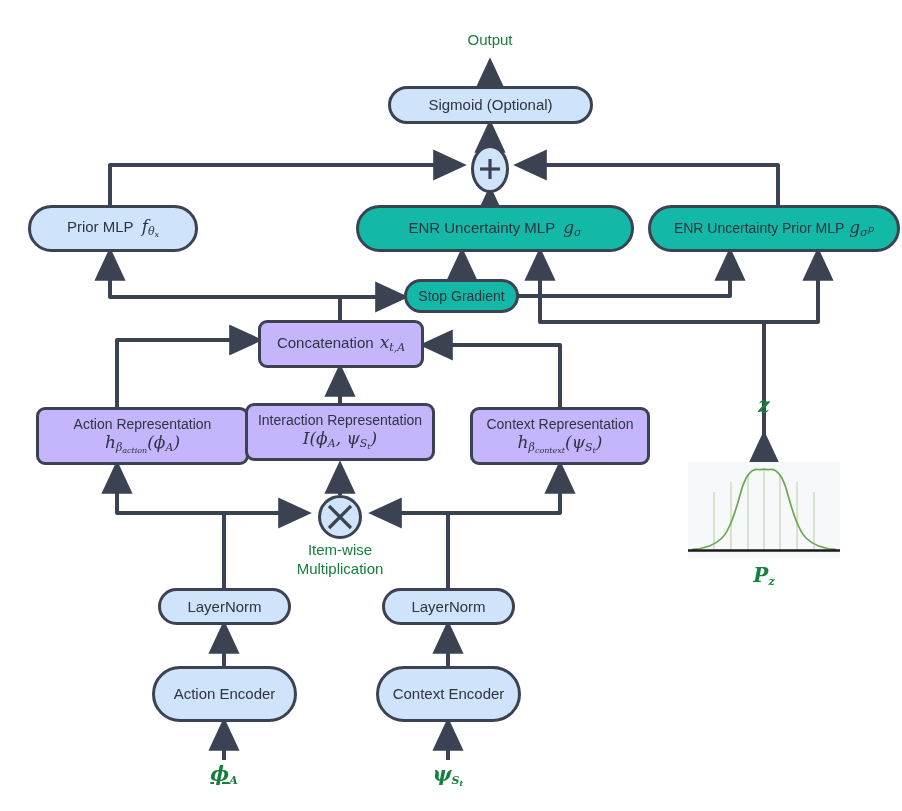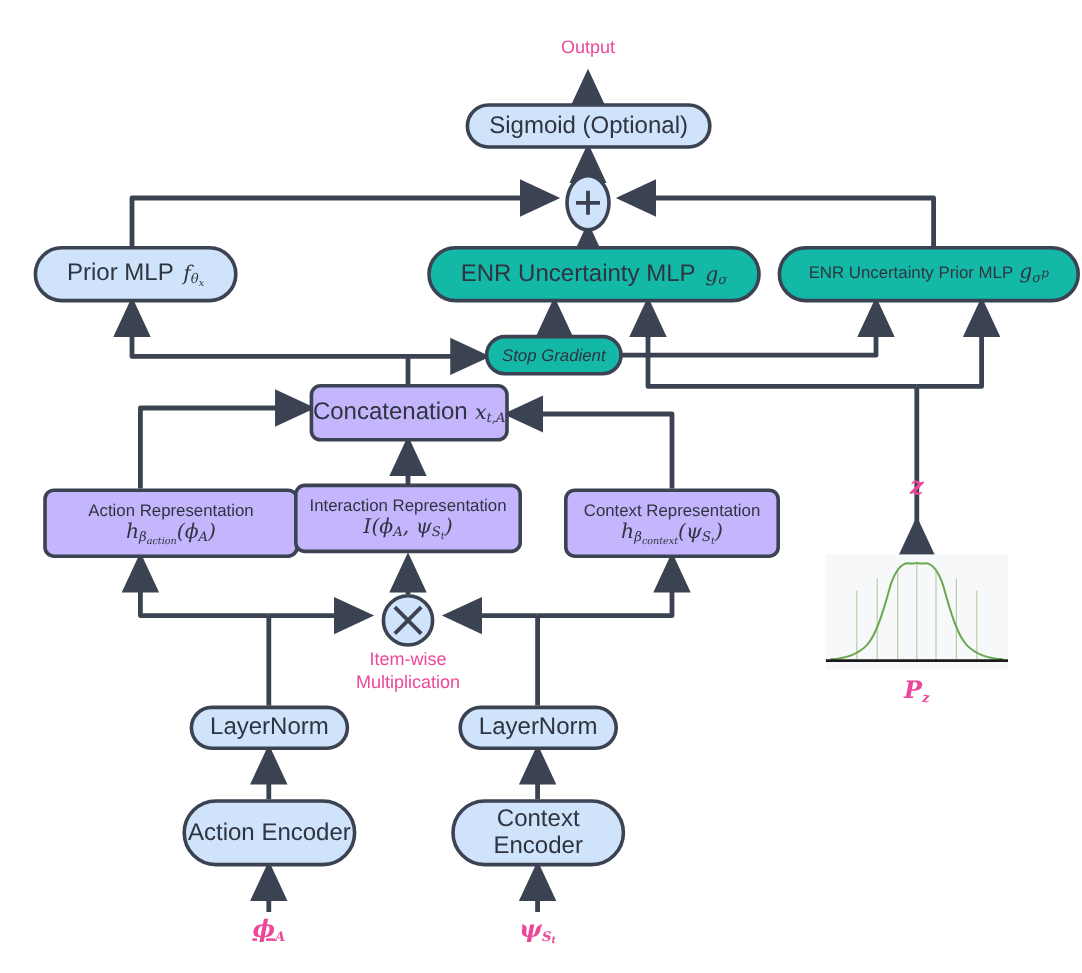--- a/index.html
+++ b/index.html
@@ -9,30 +9,30 @@
 
   .node{position:absolute;box-sizing:border-box;display:flex;flex-direction:column;
         align-items:center;justify-content:center;text-align:center;
         border:3px solid #3b4252;color:#2e3440;line-height:1.15;}
   .pill{border-radius:999px;}
   .rect{border-radius:9px;}
   .blue{background:#cfe3fa;}
   .violet{background:#14b8a6;}
   .grey{background:#c4b5fd;}
 
-  .lbl{font-size:20px;}
+  .lbl{font-size:15px;}
   .lbl-sm{font-size:14px;}
   .math{font-family:"DejaVu Serif", serif;font-style:italic;font-size:17px;}
   .math i{font-style:italic;}
   .sub{font-size:11px;vertical-align:-3px;font-style:italic;}
   .sub .sub2{font-size:8px;vertical-align:-2px;}
   .sup{font-size:10px;vertical-align:4px;font-style:italic;}
   .row1{display:flex;align-items:baseline;gap:8px;justify-content:center;}
 
-  .freetext{position:absolute;color:#ec4899;text-align:center;}
+  .freetext{position:absolute;color:#15803d;text-align:center;}
   .plaintext{font-size:15px;}
   .mathbig{font-family:"DejaVu Serif", serif;font-style:italic;font-weight:bold;font-size:20px;}
 
   .opnode{position:absolute;border:3px solid #3b4252;background:#cfe3fa;box-sizing:border-box;}
   .circ{border-radius:50%;}
   .ell{border-radius:50%;}
 
   .dist{position:absolute;background:#f7f8f9;box-sizing:border-box;}
 </style>
 </head>
@@ -134,21 +134,21 @@
     </span>
   </div>
 
   <div class="node pill violet" style="left:648px;top:205px;width:252px;height:47px;">
     <span class="row1" style="gap:5px;">
       <span class="lbl-sm">ENR Uncertainty Prior MLP</span>
       <span class="math"><i>g</i><span class="sub">σ</span><span class="sub"><span class="sup">p</span></span></span>
     </span>
   </div>
 
-  <div class="node pill violet" style="left:404px;top:279px;width:115px;height:34px;font-style:italic;">
+  <div class="node pill violet" style="left:404px;top:279px;width:115px;height:34px;">
     <span class="lbl-sm">Stop Gradient</span>
   </div>
 
   <div class="node rect grey" style="left:258px;top:320px;width:166px;height:48px;">
     <span class="row1" style="gap:6px;">
       <span class="lbl">Concatenation</span>
       <span class="math"><i>x</i><span class="sub">t,A</span></span>
     </span>
   </div>
 

